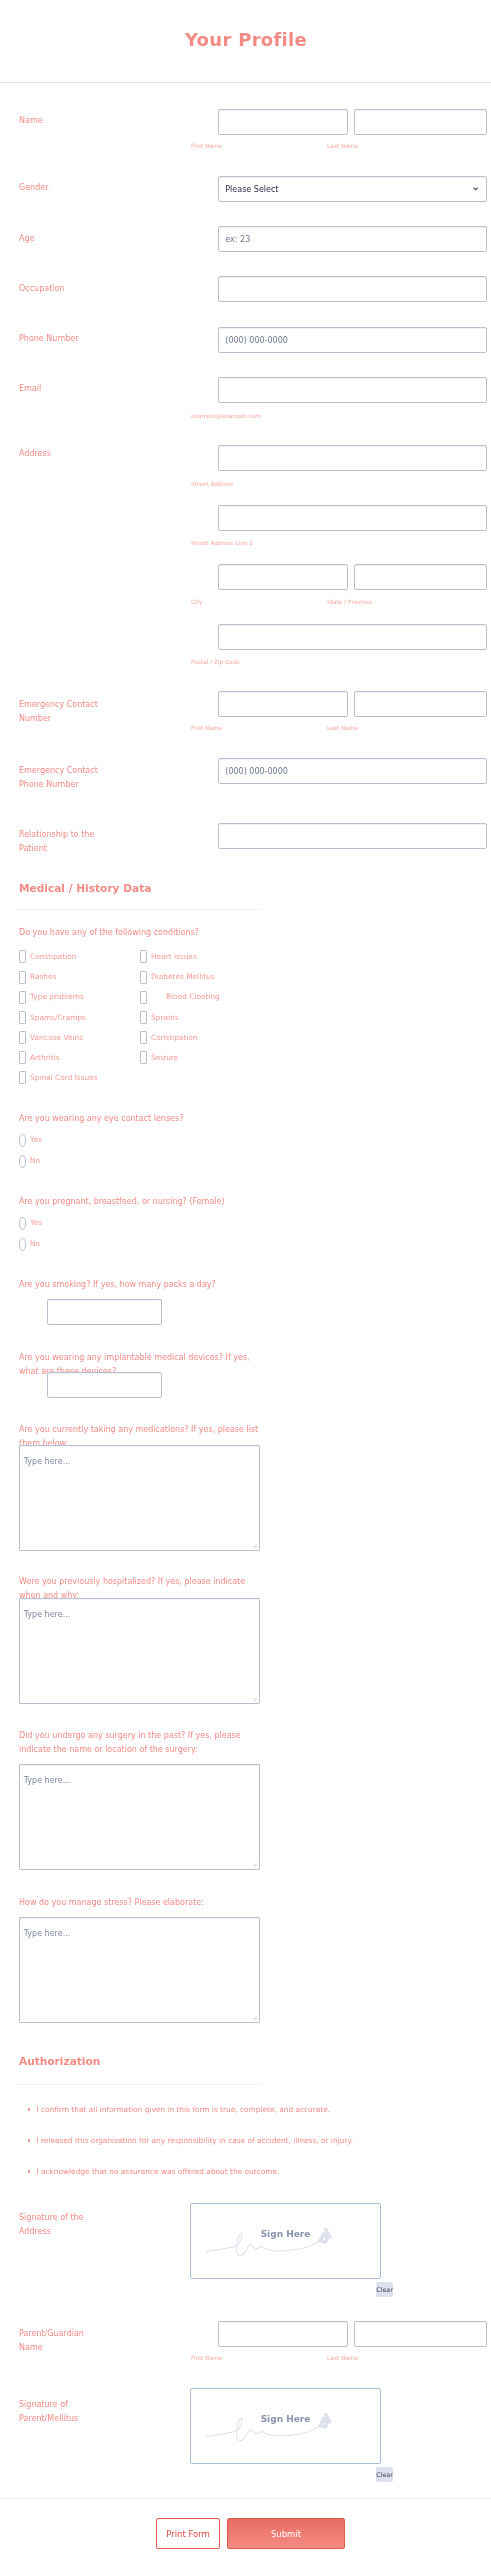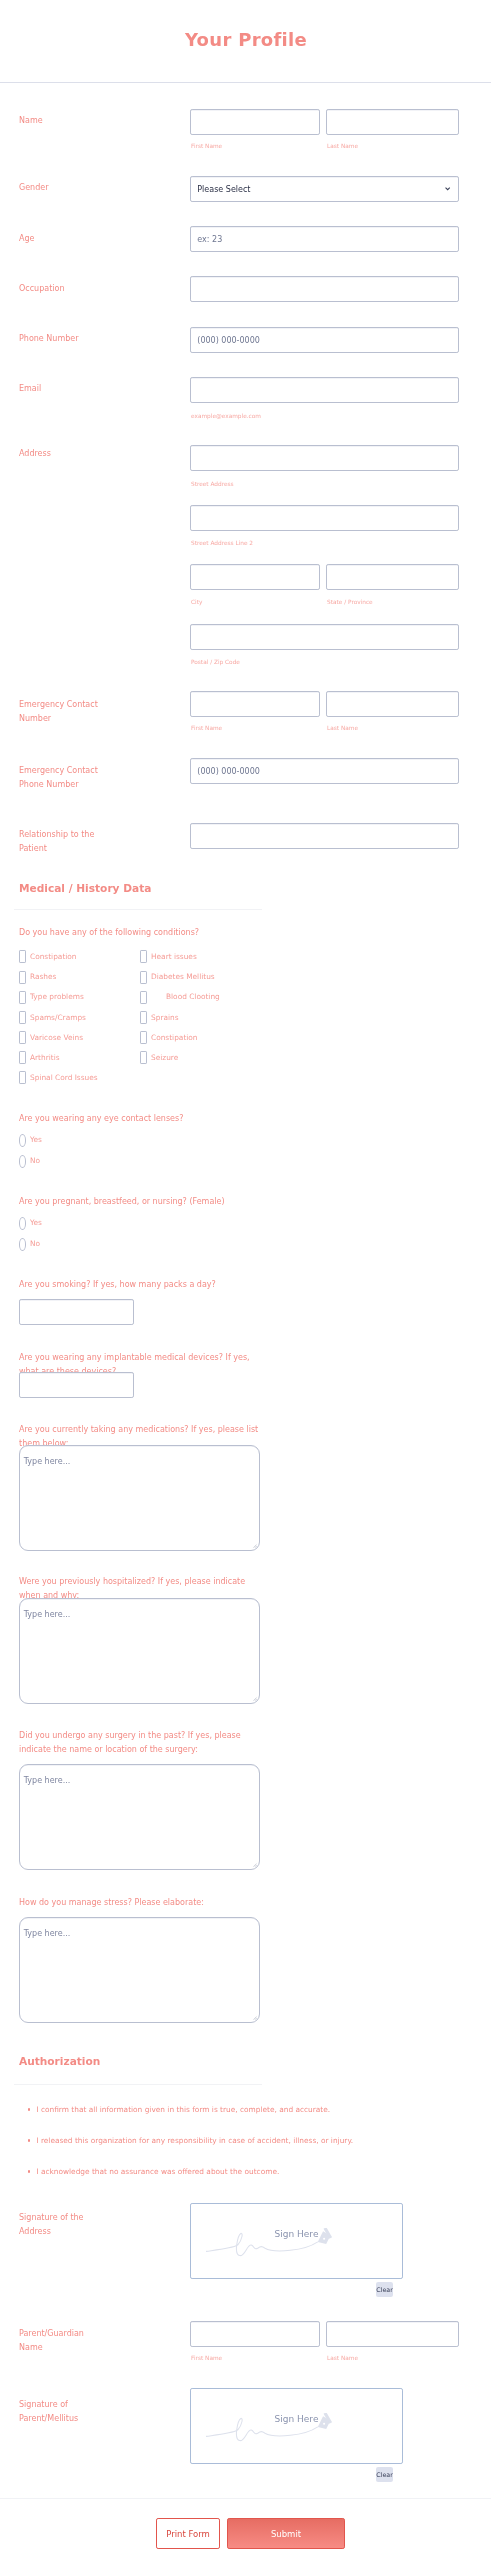--- a/index.html
+++ b/index.html
@@ -4,44 +4,44 @@
 <style>
   * { box-sizing: border-box; margin: 0; padding: 0; }
   html, body { width: 492px; background: #ffffff; }
   body { font-family: "DejaVu Sans", sans-serif; color: #f28a84; position: relative; height: 2576px; overflow: hidden; }
   .page { position: relative; width: 492px; height: 2576px; border-right: 0.5px solid #fbeef0; }
 
   .title { position: absolute; top: 28.5px; left: 0; width: 492px; text-align: center; font-size: 18px; color: #f38b85; letter-spacing: 0.3px; }
   .top-divider { position: absolute; top: 82px; left: 0; width: 492px; height: 0.5px; background: #dcdfea; }
 
   .lbl { position: absolute; left: 19px; font-size: 8px; color: #f38b85; line-height: 13.7px; width: 74px; }
-  .input { position: absolute; height: 26.4px; border: 0.5px solid #b9bfd0; border-radius: 2.1px; background: #fff; font-size: 8px; color: #6d7590; padding: 0 6.3px; display: flex; align-items: center; box-shadow: inset 0 0.5px 0 #e6e8ef; }
+  .input { position: absolute; height: 26.4px; border: 0.5px solid #b9bfd0; border-radius: 2.1px; background: #fff; font-size: 8px; color: #6d7590; padding: 0 6.3px; display: flex; align-items: center; box-shadow: inset 0 0.5px 0 #e6e8ef; margin-left: 28px; }
   .full { left: 190px; width: 269px; }
   .half1 { left: 190px; width: 130px; }
   .half2 { left: 326px; width: 133px; }
   .sub { position: absolute; font-size: 5.8px; color: #f7a9a4; }
   .select-txt { color: #2a2f45; }
   .chev { position: absolute; right: 7.4px; top: 9px; width: 5.3px; height: 5.3px; }
 
   .section-h { position: absolute; left: 19px; font-size: 10.6px; color: #f38b85; font-weight: bold; }
   .section-line { position: absolute; left: 13.7px; width: 248px; height: 1.1px; background: #f1f2f5; }
 
   .q { position: absolute; left: 19px; font-size: 8px; color: #f38b85; line-height: 13.7px; width: 233px; }
   .cb { position: absolute; width: 7.4px; height: 12.7px; border: 0.5px solid #b9bfd0; border-radius: 1.1px; background: #fff; }
   .cb-lbl { position: absolute; font-size: 7.4px; color: #f59b95; }
   .radio { position: absolute; width: 7.4px; height: 12.7px; border: 0.5px solid #b9bfd0; border-radius: 50%; background: #fff; }
 
-  .ta { position: absolute; left: 19px; width: 241px; height: 106px; border: 0.5px solid #b9bfd0; border-radius: 9px; background: #fff; box-shadow: inset 0 0.5px 0 #e6e8ef; }
+  .ta { position: absolute; left: 19px; width: 241px; height: 106px; border: 0.5px solid #b9bfd0; border-radius: 1px; background: #fff; box-shadow: inset 0 0.5px 0 #e6e8ef; }
   .ta .ph { position: absolute; left: 3.7px; top: 10.6px; font-size: 8px; color: #7f86a0; }
   .ta .grip { position: absolute; right: 2.1px; bottom: 2.1px; width: 4.2px; height: 4.2px; }
 
   .bullet-row { position: absolute; left: 27.5px; font-size: 7.4px; color: #f38b85; display: flex; align-items: center; }
   .bullet-dot { width: 2.6px; height: 2.6px; border-radius: 50%; background: #f38b85; margin-right: 6.3px; }
 
-  .sig { position: absolute; left: 190px; width: 213px; height: 76px; border: 0.5px solid #a9bcd8; border-radius: 2.1px; background: #fff; }
+  .sig { position: absolute; left: 190px; width: 191px; height: 76px; border: 0.5px solid #a9bcd8; border-radius: 2.1px; background: #fff; font-weight: bold; }
   .sig-text { position: absolute; left: 0; width: 100%; top: 25px; text-align: center; font-size: 9px; color: #8a93ae; }
   .sig-svg { position: absolute; left: 15px; top: 24px; }
   .clear-btn { position: absolute; width: 17px; height: 15.3px; background: #dde1ee; border-radius: 2.1px; font-size: 6.3px; color: #3a4058; display: flex; align-items: center; justify-content: center; }
 
   .bottom-divider { position: absolute; top: 2498px; left: 0; width: 492px; height: 1.1px; background: #f1f2f6; }
   .print-btn { position: absolute; left: 156px; top: 2518px; width: 64px; height: 31px; border: 0.5px solid #e2554c; border-radius: 2.1px; background: #fff; color: #d9473e; font-size: 8.5px; display: flex; align-items: center; justify-content: center; }
   .submit-btn { position: absolute; left: 227px; top: 2518px; width: 118px; height: 31px; border: 0.5px solid #e2554c; border-radius: 2.1px; background: linear-gradient(#e66d63, #f78b84); color: #fff; font-size: 8.5px; display: flex; align-items: center; justify-content: center; }
 </style>
 </head>
 <body>

